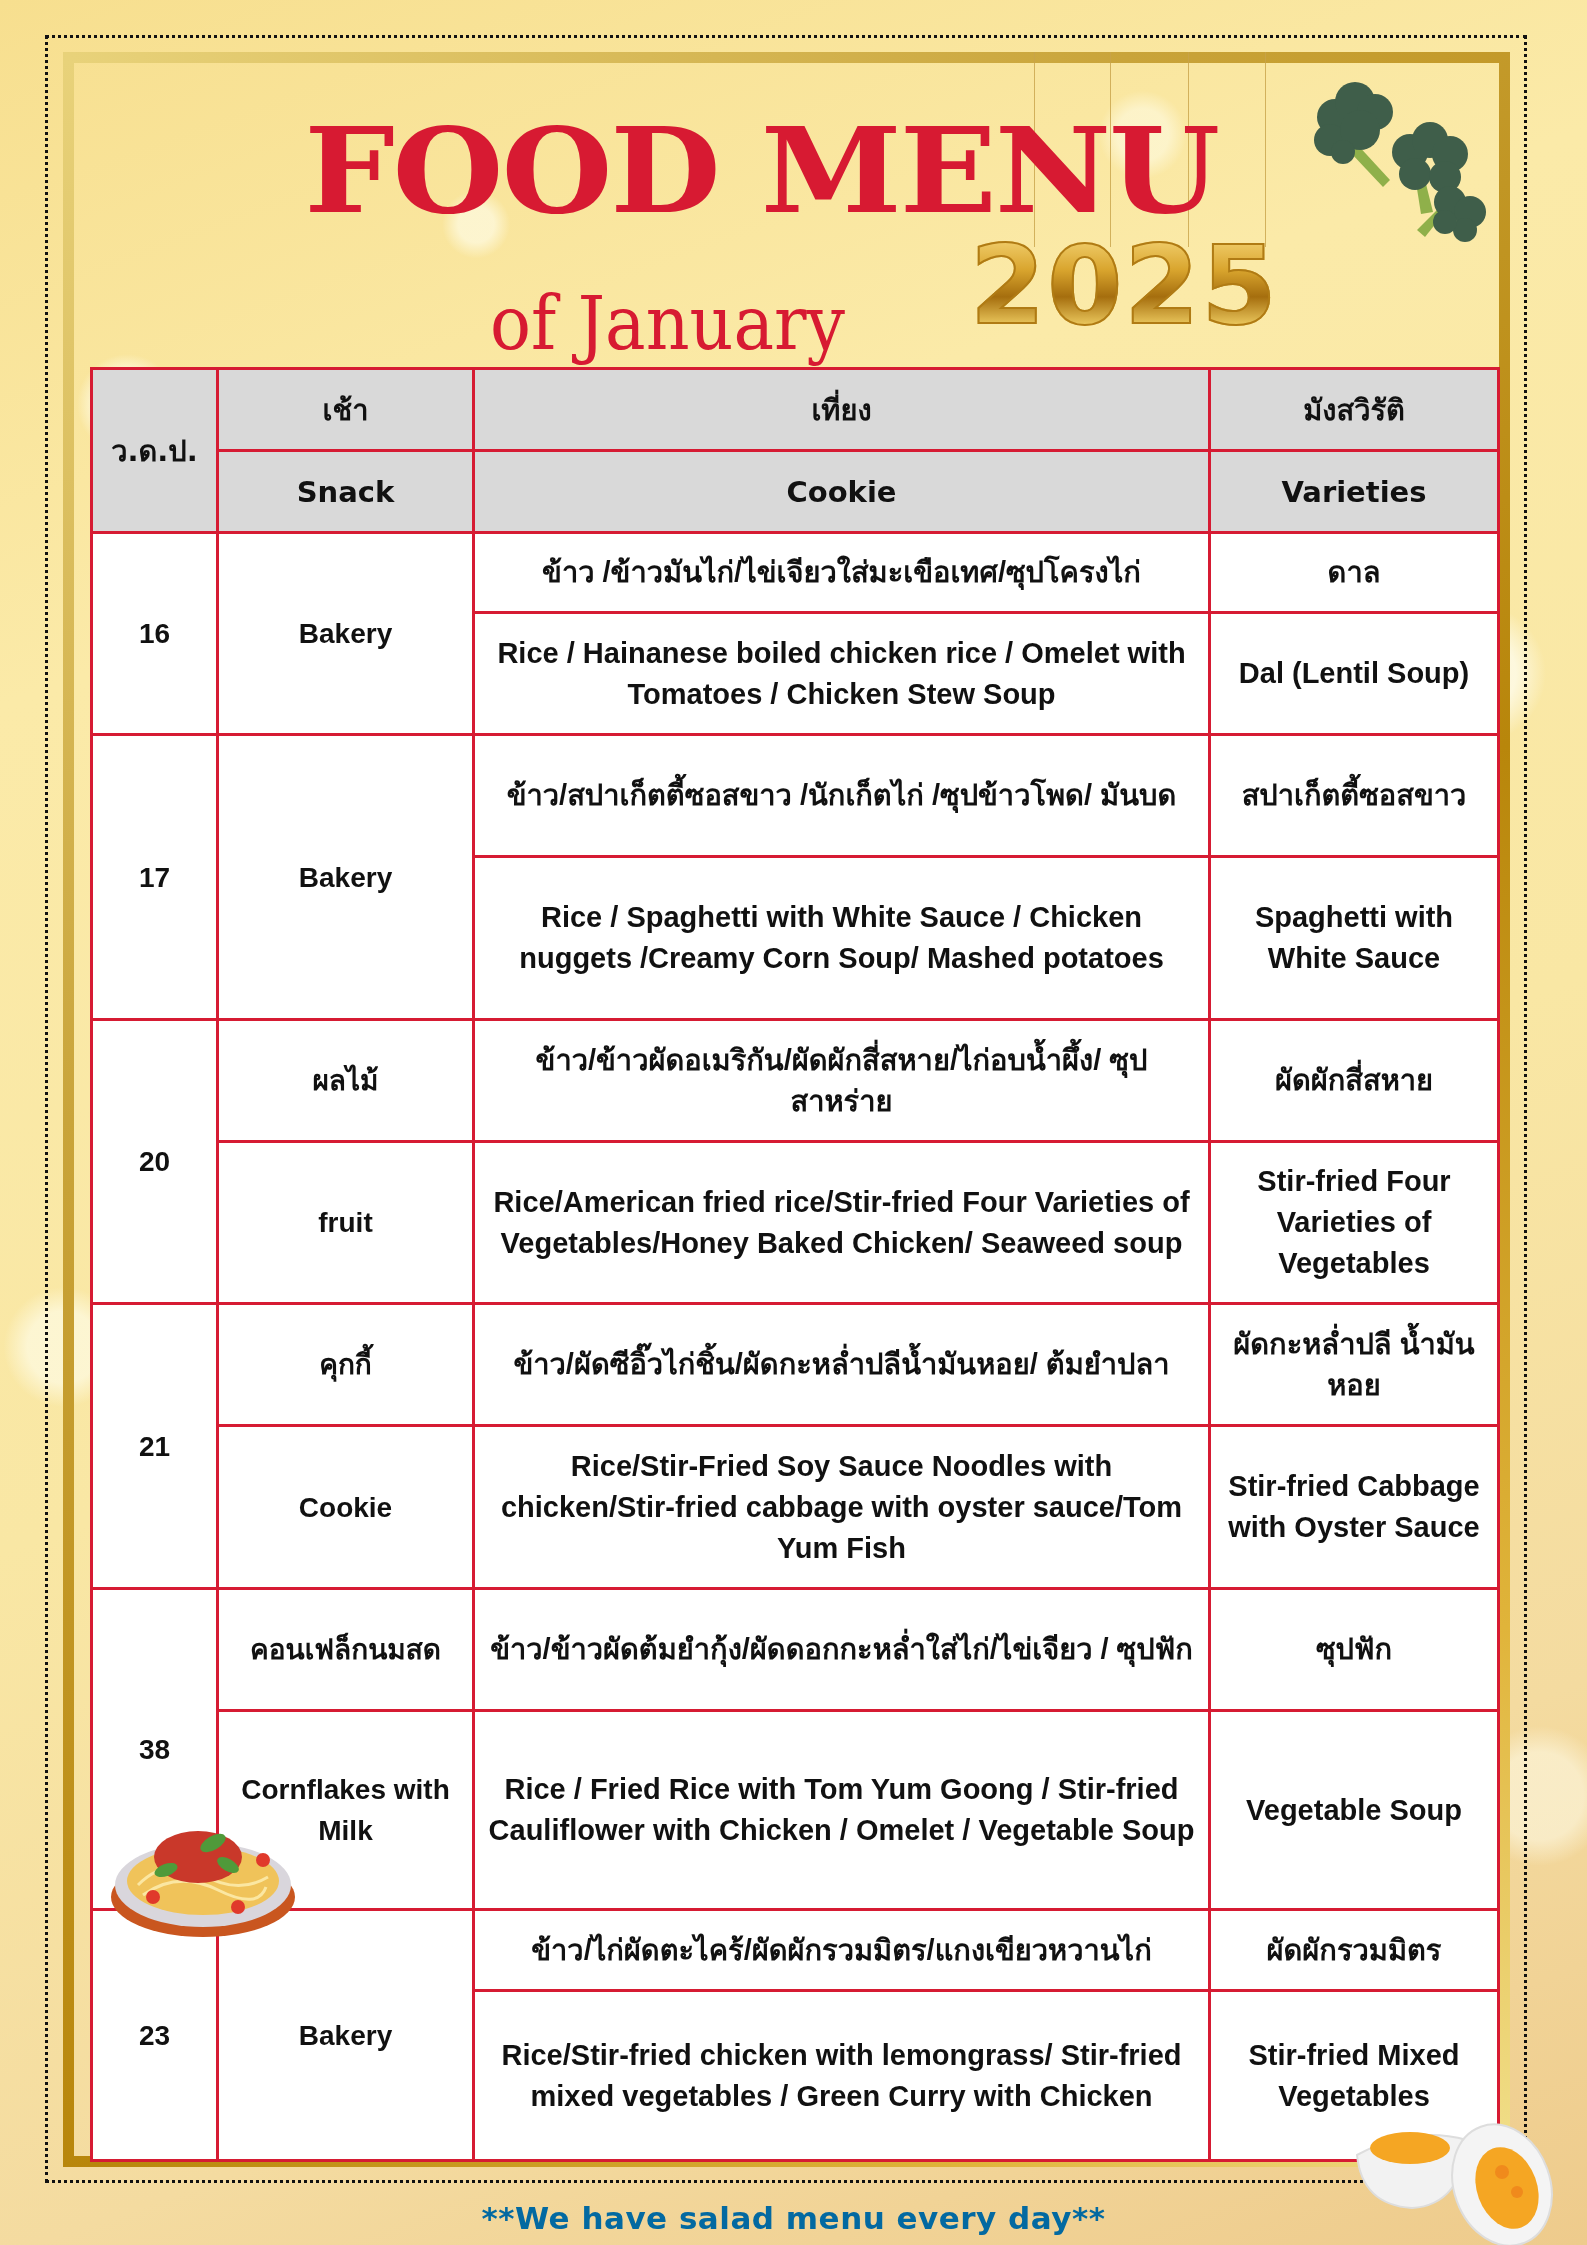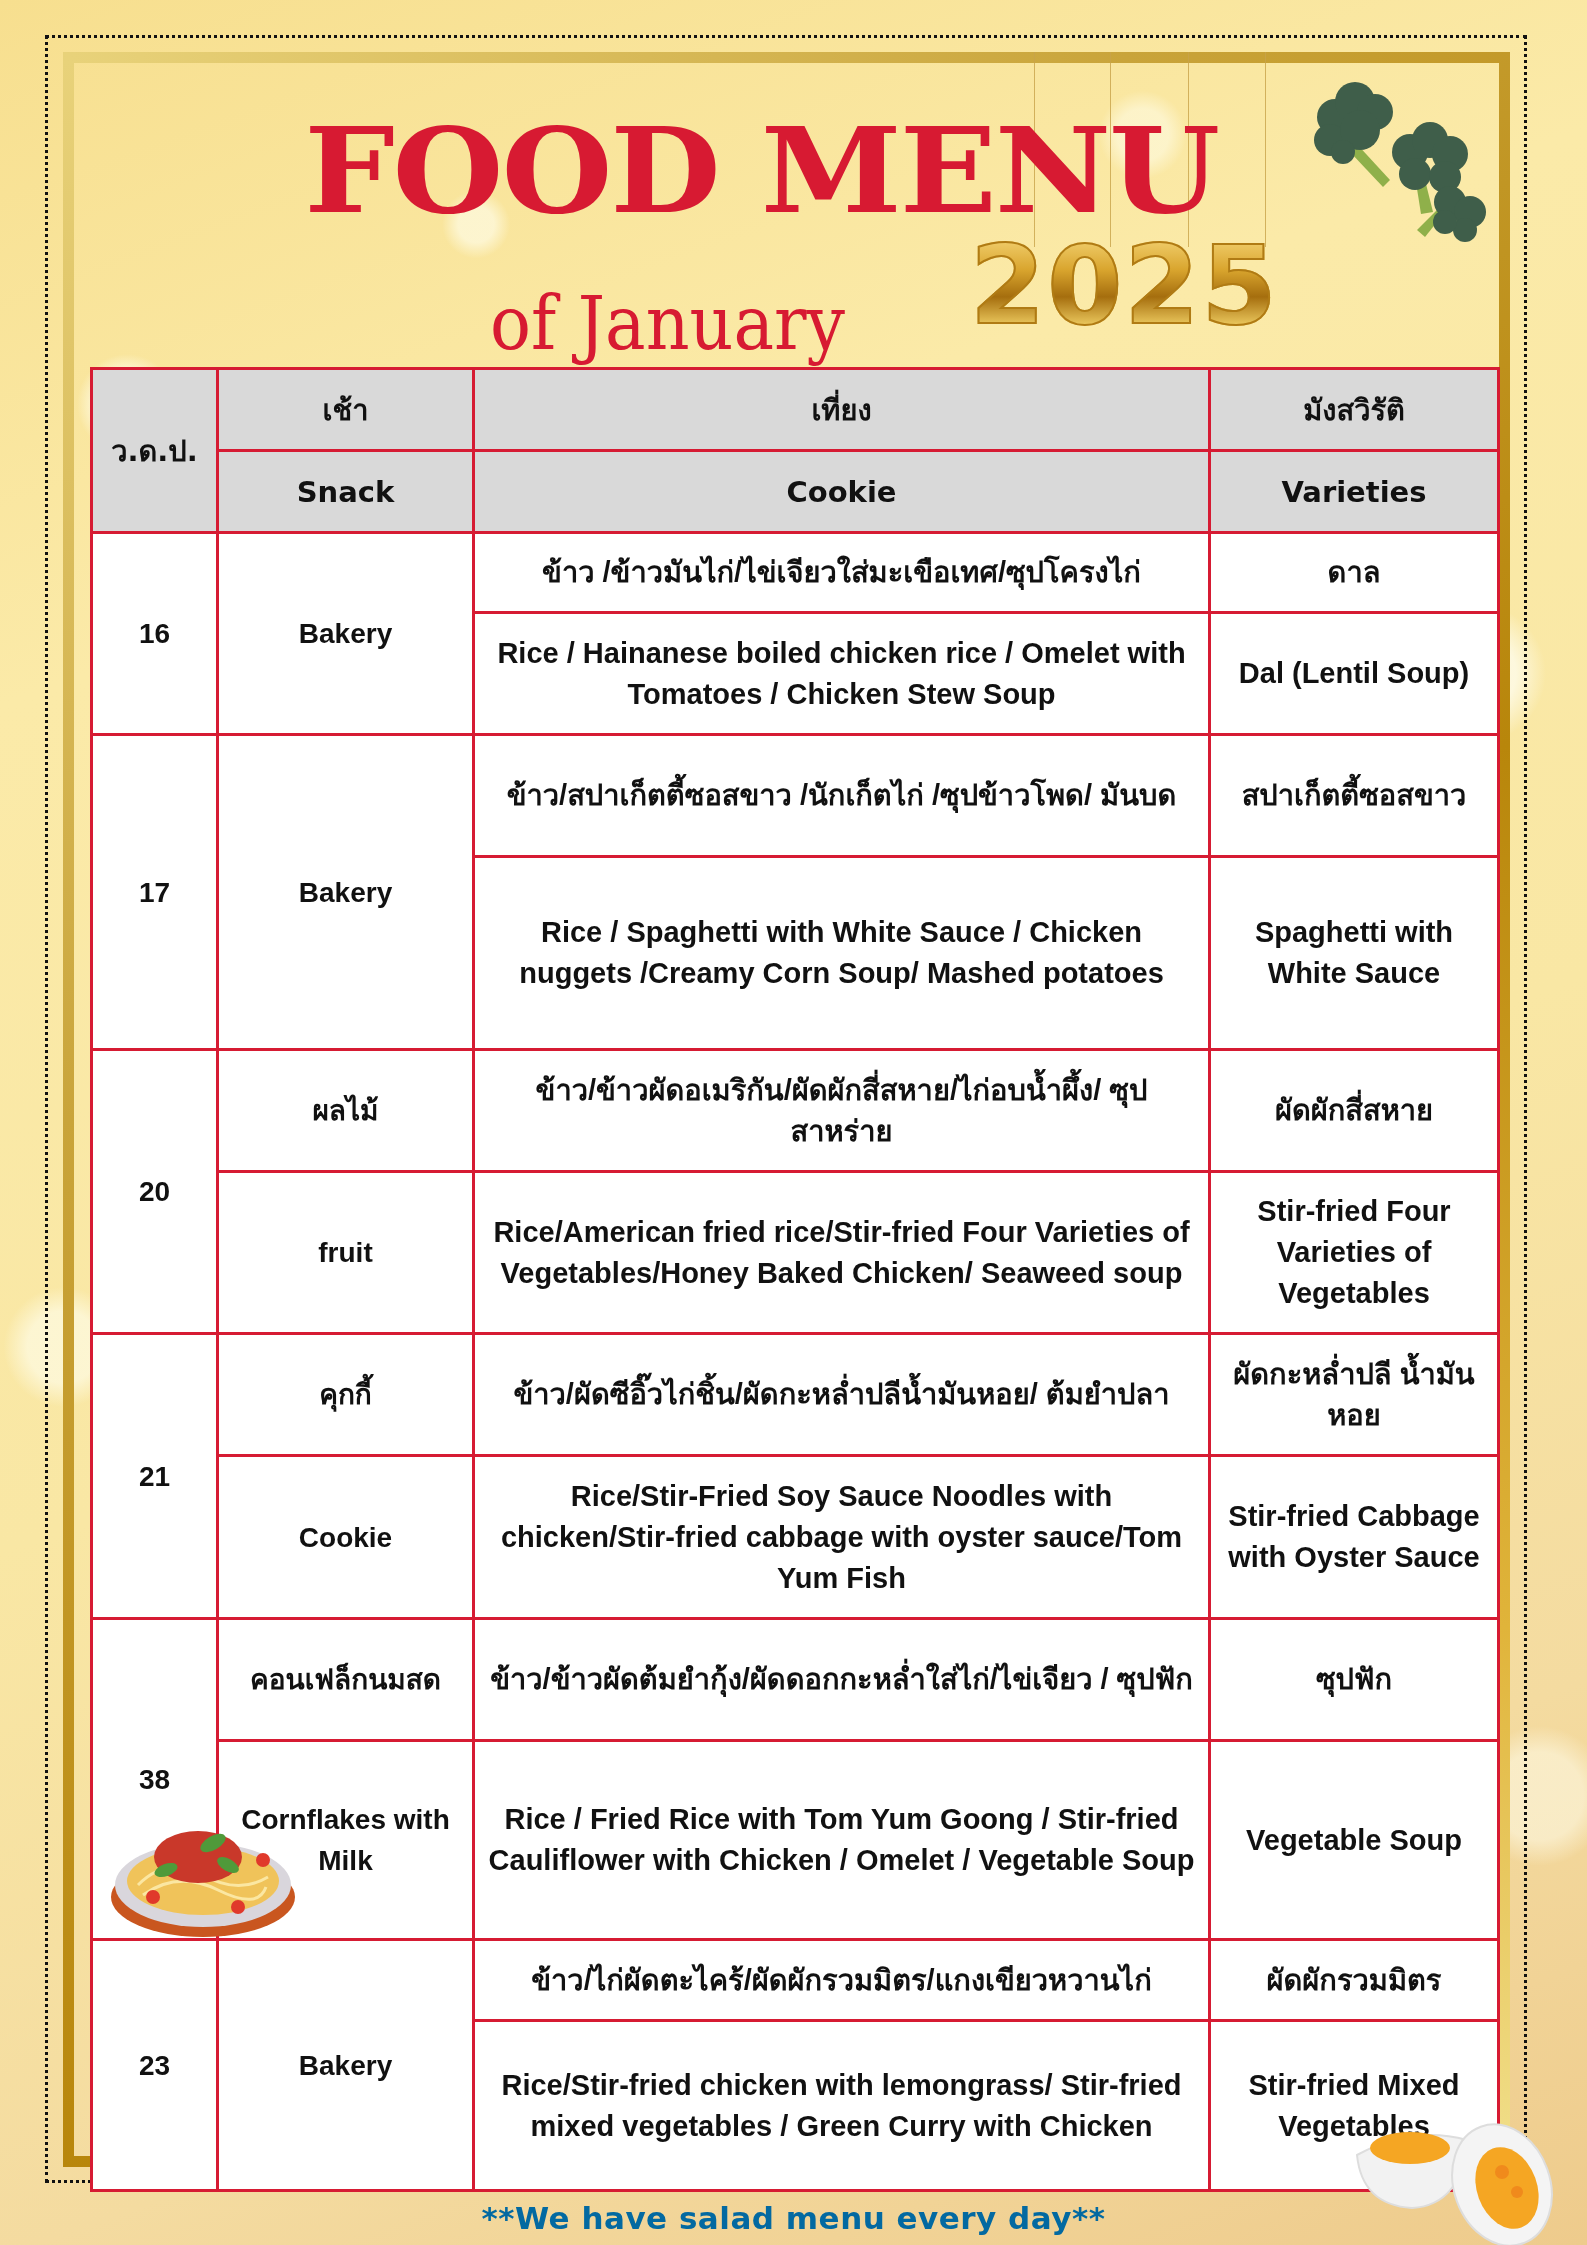--- a/index.html
+++ b/index.html
@@ -137,21 +137,21 @@
     <td class="menu-text">Rice / Hainanese boiled chicken rice / Omelet with Tomatoes / Chicken Stew Soup</td>
     <td class="menu-text">Dal (Lentil Soup)</td>
   </tr>
 
   <tr style="height:122px">
     <td rowspan="2" class="day-cell">17</td>
     <td rowspan="2" class="snack-cell">Bakery</td>
     <td class="menu-text">ข้าว/สปาเก็ตตี้ซอสขาว /นักเก็ตไก่ /ซุปข้าวโพด/ มันบด</td>
     <td class="menu-text">สปาเก็ตตี้ซอสขาว</td>
   </tr>
-  <tr style="height:193px">
+  <tr style="height:163px">
     <td class="menu-text">Rice / Spaghetti with White Sauce / Chicken nuggets /Creamy Corn Soup/ Mashed potatoes</td>
     <td class="menu-text">Spaghetti with White Sauce</td>
   </tr>
 
   <tr style="height:122px">
     <td rowspan="2" class="day-cell">20</td>
     <td class="snack-cell">ผลไม้</td>
     <td class="menu-text">ข้าว/ข้าวผัดอเมริกัน/ผัดผักสี่สหาย/ไก่อบน้ำผึ้ง/ ซุปสาหร่าย</td>
     <td class="menu-text">ผัดผักสี่สหาย</td>
   </tr>

